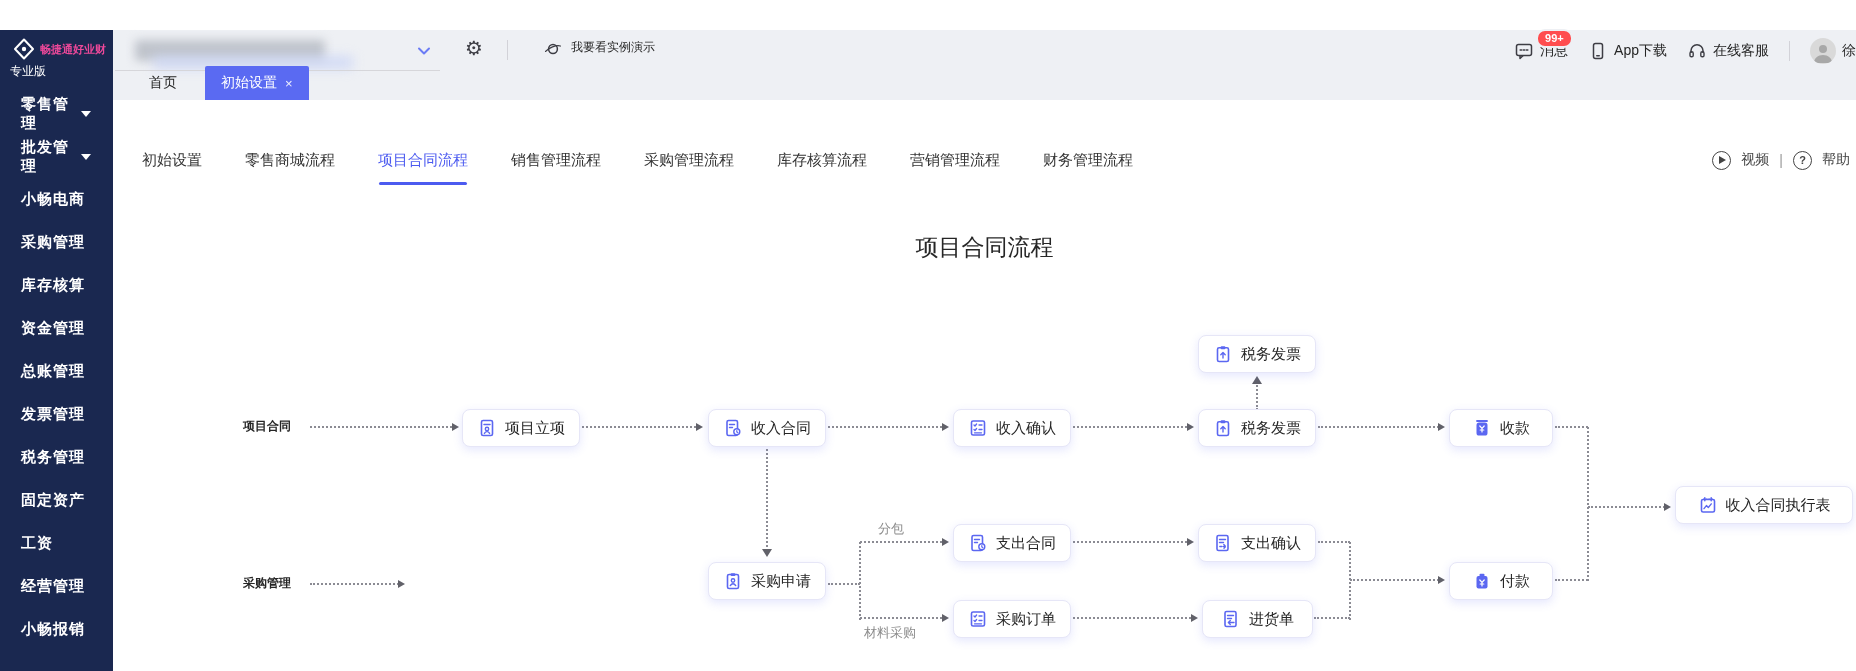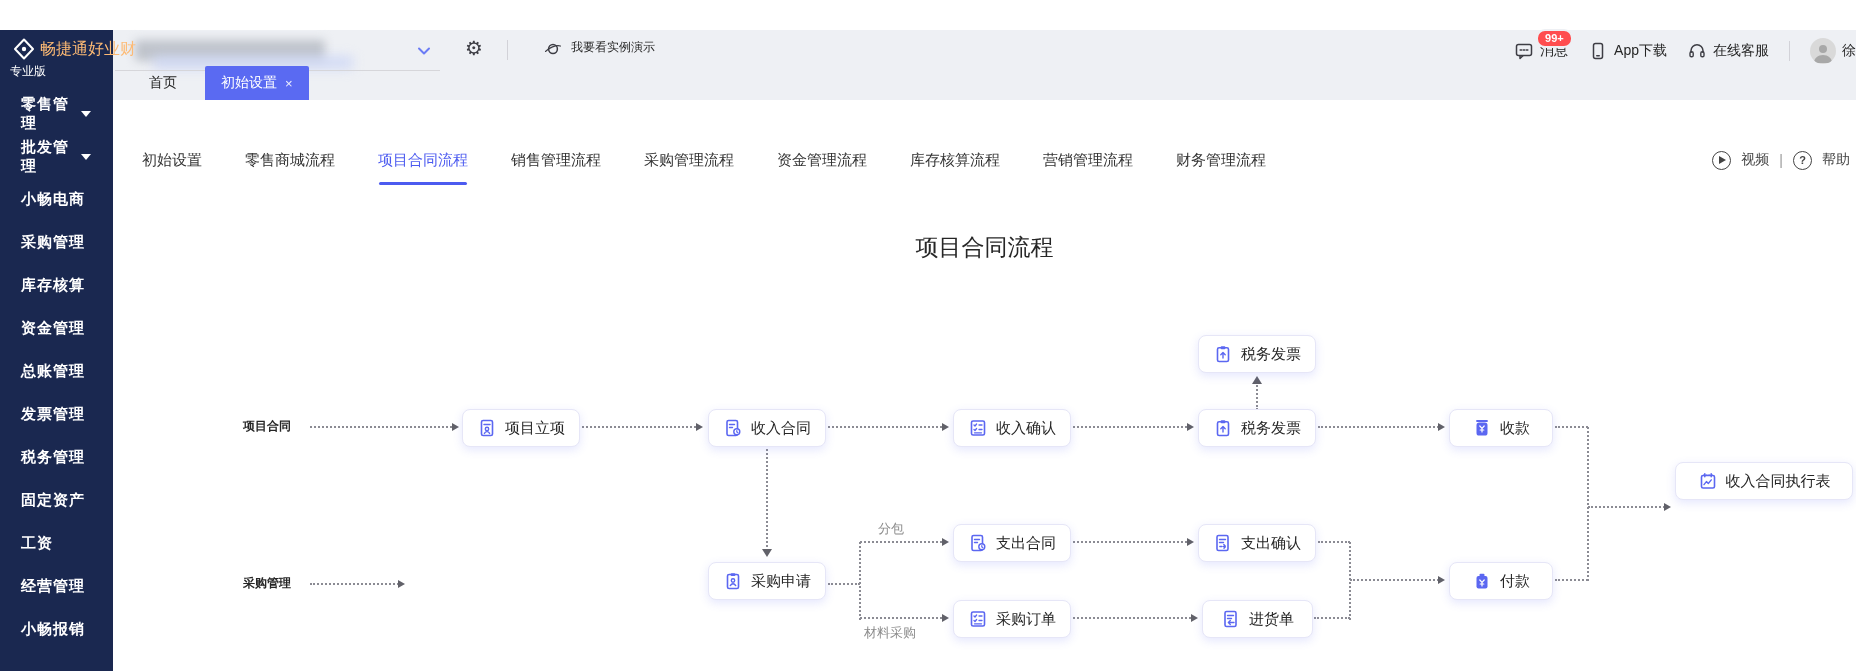--- a/index.html
+++ b/index.html
@@ -22,21 +22,21 @@
   .avatar{width:26px;height:26px;border-radius:50%;background:#d9d9d9;overflow:hidden;position:relative;}
   .avatar svg{position:absolute;left:1px;top:3px;}
   
   .wtab-home{position:absolute;left:15px;top:36px;width:70px;height:34px;display:flex;align-items:center;justify-content:center;font-size:14px;color:#262626;}
   .wtab-active{position:absolute;left:92px;top:36px;height:34px;padding:0 16px;display:flex;align-items:center;gap:8px;
                background:#5a6af2;color:#fff;font-size:14px;border-radius:2px 2px 0 0;}
   .wtab-close{font-size:13px;opacity:.9;}
   
   .sidebar{position:absolute;left:0;top:30px;width:113px;height:641px;background:#1a2850;}
   .logo-row{position:absolute;left:12px;top:7px;display:flex;align-items:center;gap:4px;}
-  .logo-name{color:#fdba74;font-size:16px;font-weight:normal;white-space:nowrap;}
+  .logo-name{color:#ec4899;font-size:11px;font-weight:bold;white-space:nowrap;}
   .edition{position:absolute;left:10px;top:33px;color:#fff;font-size:12px;}
   .menu{position:absolute;left:0;top:62px;width:91px;}
   .menu-item{height:43px;display:flex;align-items:center;padding-left:21px;color:#fff;font-size:15px;font-weight:bold;letter-spacing:1px;cursor:pointer;}
   .menu-caret{width:0;height:0;border-left:5px solid transparent;border-right:5px solid transparent;border-top:6px solid #fff;margin-left:7px;}
   
   .card{position:absolute;left:122px;top:133px;width:1734px;height:538px;background:#fff;border-radius:8px 0 0 0;}
   .flow-tabs{position:absolute;left:18px;top:0;height:54px;display:flex;align-items:center;gap:39px;}
   .ftab{font-size:15px;color:#333;cursor:pointer;position:relative;padding:0 2px;height:54px;display:flex;align-items:center;}
   .ftab.active{color:#4c5bf0;}
   .ftab.active::after{content:'';position:absolute;left:50%;transform:translateX(-50%);bottom:2px;width:88px;height:3px;background:#4c5bf0;border-radius:2px;}
@@ -185,21 +185,20 @@
     </div>
   </div>
 
   <div class="card">
     <div class="flow-tabs">
       <div class="ftab">初始设置</div>
       <div class="ftab">零售商城流程</div>
       <div class="ftab active">项目合同流程</div>
       <div class="ftab">销售管理流程</div>
       <div class="ftab">采购管理流程</div>
-      <div class="ftab">资金管理流程</div>
       <div class="ftab">库存核算流程</div>
       <div class="ftab">营销管理流程</div>
       <div class="ftab">财务管理流程</div>
     </div>
     <div class="tab-links">
       <span class="ringed">
           <span class="play-tri"></span>
         </span>
       <span>视频</span>
       <span class="links-div">|</span>
@@ -343,21 +342,21 @@
 
     <div class="node" style="left:1449px;top:562px;width:104px;">
       <svg width="20" height="20" viewBox="0 0 20 20">
         <rect x="4.5" y="5" width="11" height="12.5" rx="2" fill="#5b67f1"></rect>
         <rect x="7.5" y="2.8" width="5" height="2.6" rx="1" fill="#5b67f1"></rect>
         <path d="M7.8 9l2.2 2.4L12.2 9M10 11.4V15M8.2 13h3.6" stroke="#fff" stroke-width="1.2" fill="none" stroke-linecap="round"></path>
       </svg>
       <span>付款</span>
     </div>
 
-    <div class="node" style="left:1675px;top:462px;width:178px;">
+    <div class="node" style="left:1675px;top:486px;width:178px;">
       <svg width="20" height="20" viewBox="0 0 20 20" fill="none">
         <rect x="3.5" y="4.5" width="13" height="12.5" rx="1.6" stroke="#5b67f1" stroke-width="1.6"></rect>
         <path d="M6.8 2.8v3M13.2 2.8v3" stroke="#5b67f1" stroke-width="1.5" stroke-linecap="round"></path>
         <path d="M5.5 4.2h1.2M8 4.2h1.2M10.6 4.2h1.2M13.2 4.2h1.2" stroke="#5b67f1" stroke-width="1.2" stroke-linecap="round"></path>
         <path d="M6 13.6l2.4-3 1.9 1.9 3-3.6" stroke="#5b67f1" stroke-width="1.4" stroke-linecap="round" stroke-linejoin="round"></path>
       </svg>
       <span>收入合同执行表</span>
     </div>
 
   </div>

